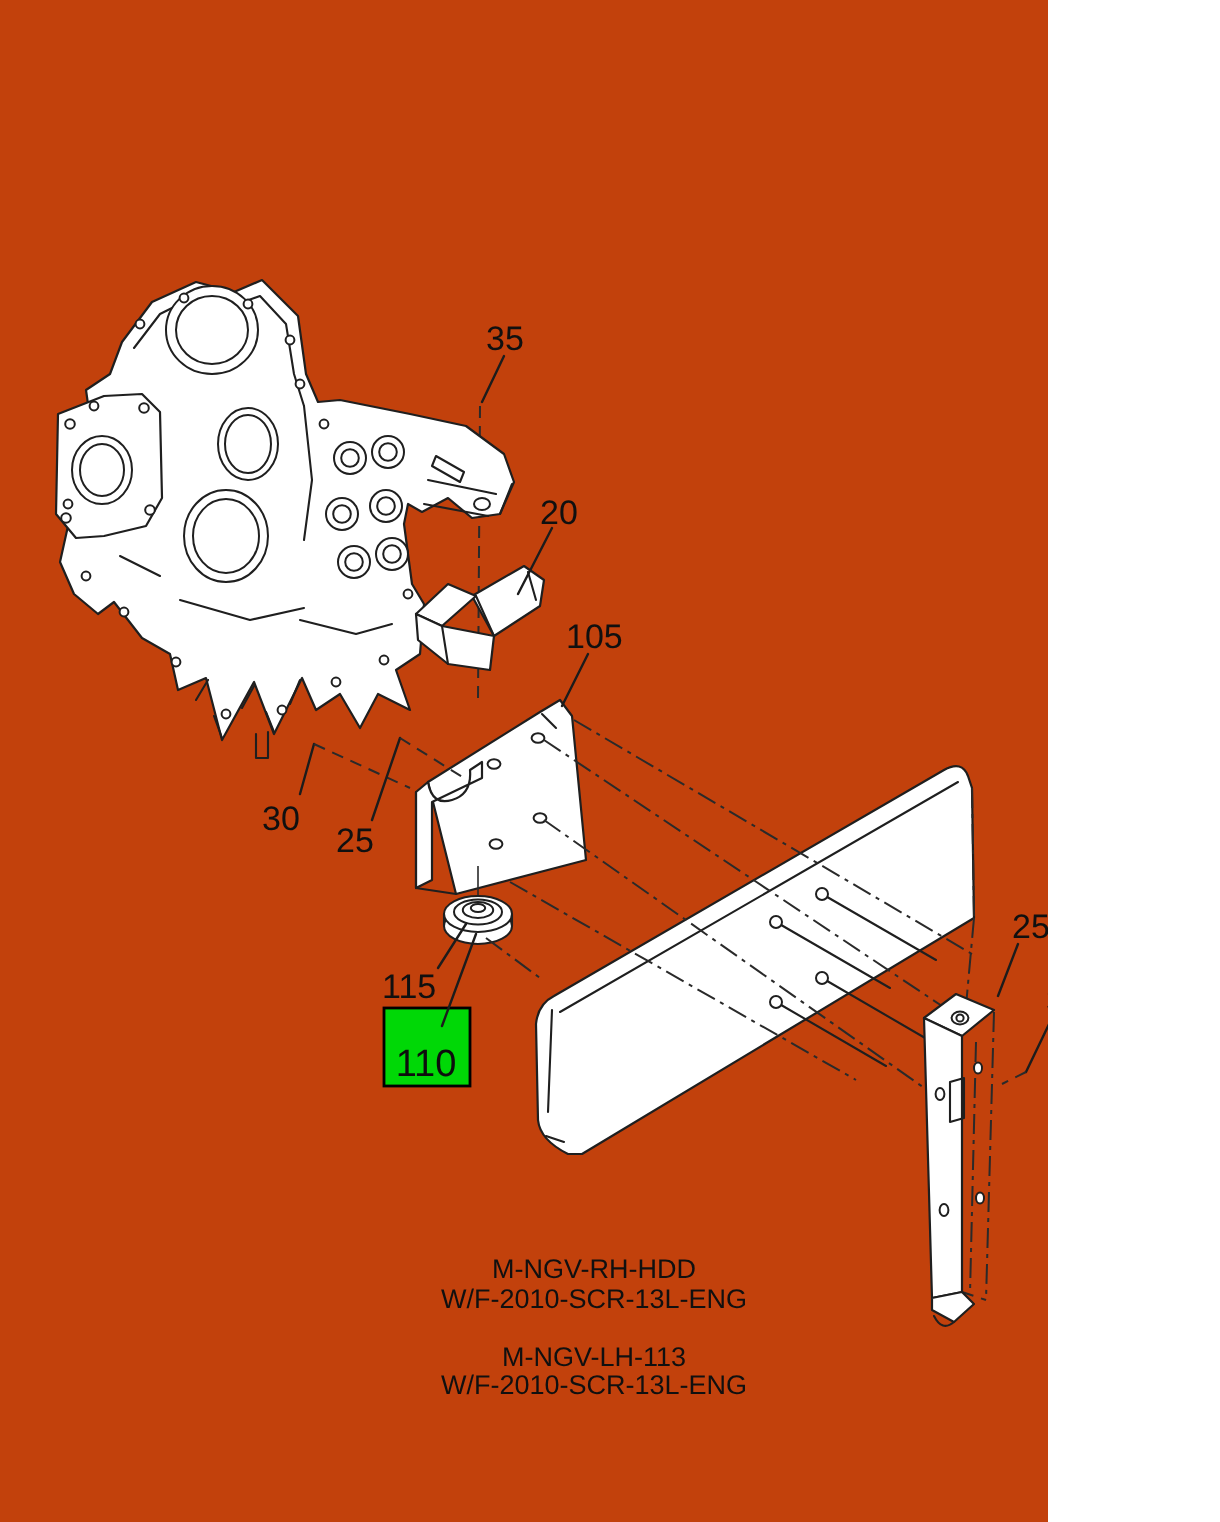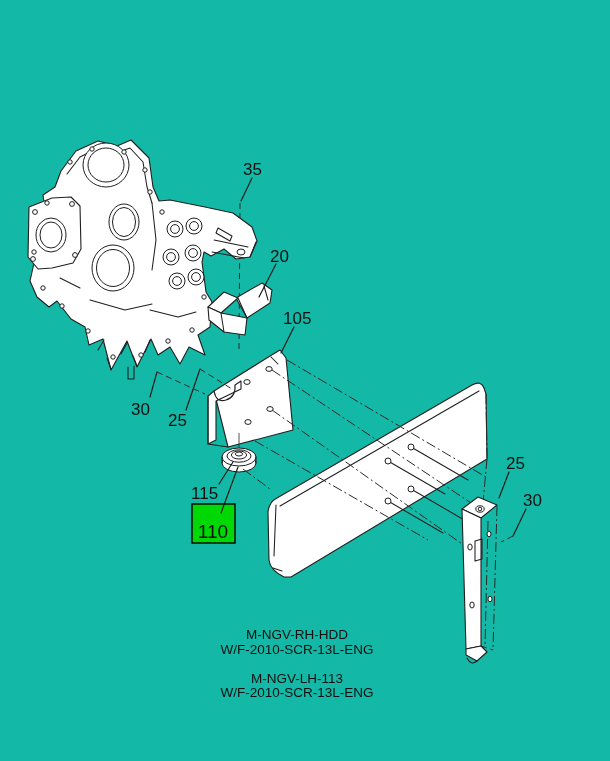--- a/index.html
+++ b/index.html
@@ -1,16 +1,16 @@
 <!DOCTYPE html>
 <html><head>
 <meta charset="utf-8">
 <style>
   html,body{margin:0;padding:0;background:#ffffff;}
-  .stage{position:relative;width:610px;height:761px;background:#14b8a6;overflow:hidden;}
+  .stage{position:relative;width:524px;height:761px;background:#c2410c;overflow:hidden;}
   svg{display:block;}
   .fw{fill:#ffffff;stroke:#1f1f1f;stroke-width:1.1;stroke-linejoin:round;}
   .ln{fill:none;stroke:#1f1f1f;stroke-width:1.05;stroke-linejoin:round;stroke-linecap:round;}
   .thin{fill:none;stroke:#2a2a2a;stroke-width:0.8;}
   .hole{fill:#ffffff;stroke:#1f1f1f;stroke-width:1;}
   .dash{fill:none;stroke:#2a2a2a;stroke-width:1;stroke-dasharray:6 4;}
   .dashdot{fill:none;stroke:#2a2a2a;stroke-width:1;stroke-dasharray:10 3 2 3;}
   .leader{fill:none;stroke:#1c1c1c;stroke-width:1.2;stroke-linecap:round;}
   .callout{font-family:"Liberation Sans",sans-serif;font-size:17px;fill:#101010;}
   .hl-num{font-family:"Liberation Sans",sans-serif;font-size:19px;fill:#0d0d0d;text-anchor:middle;}

